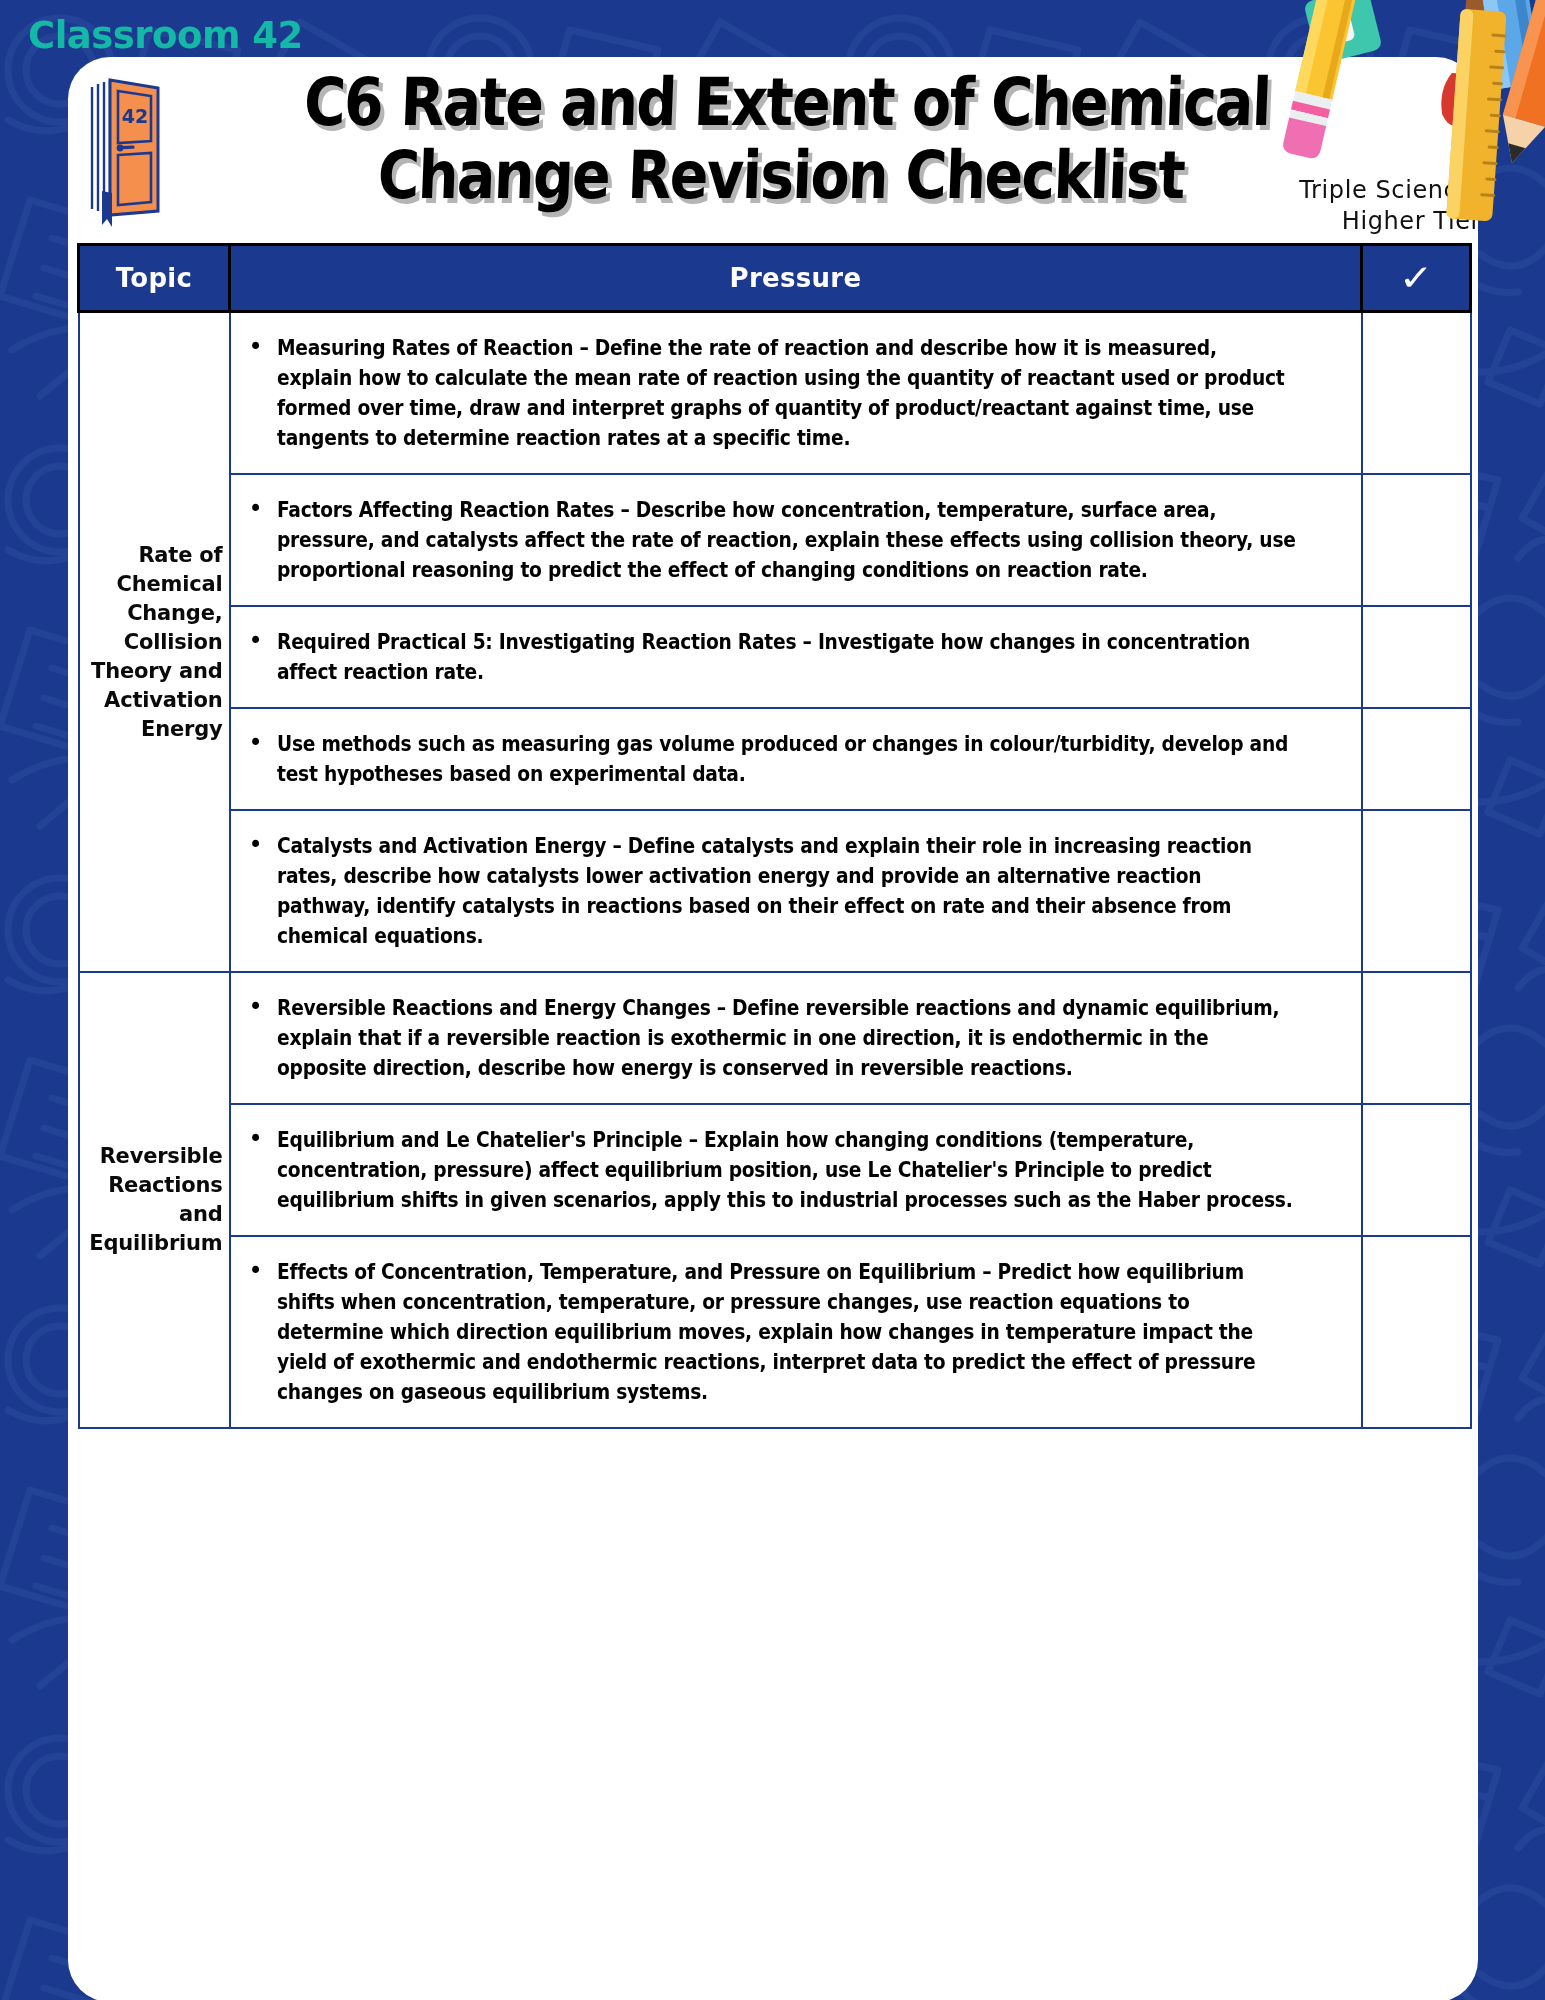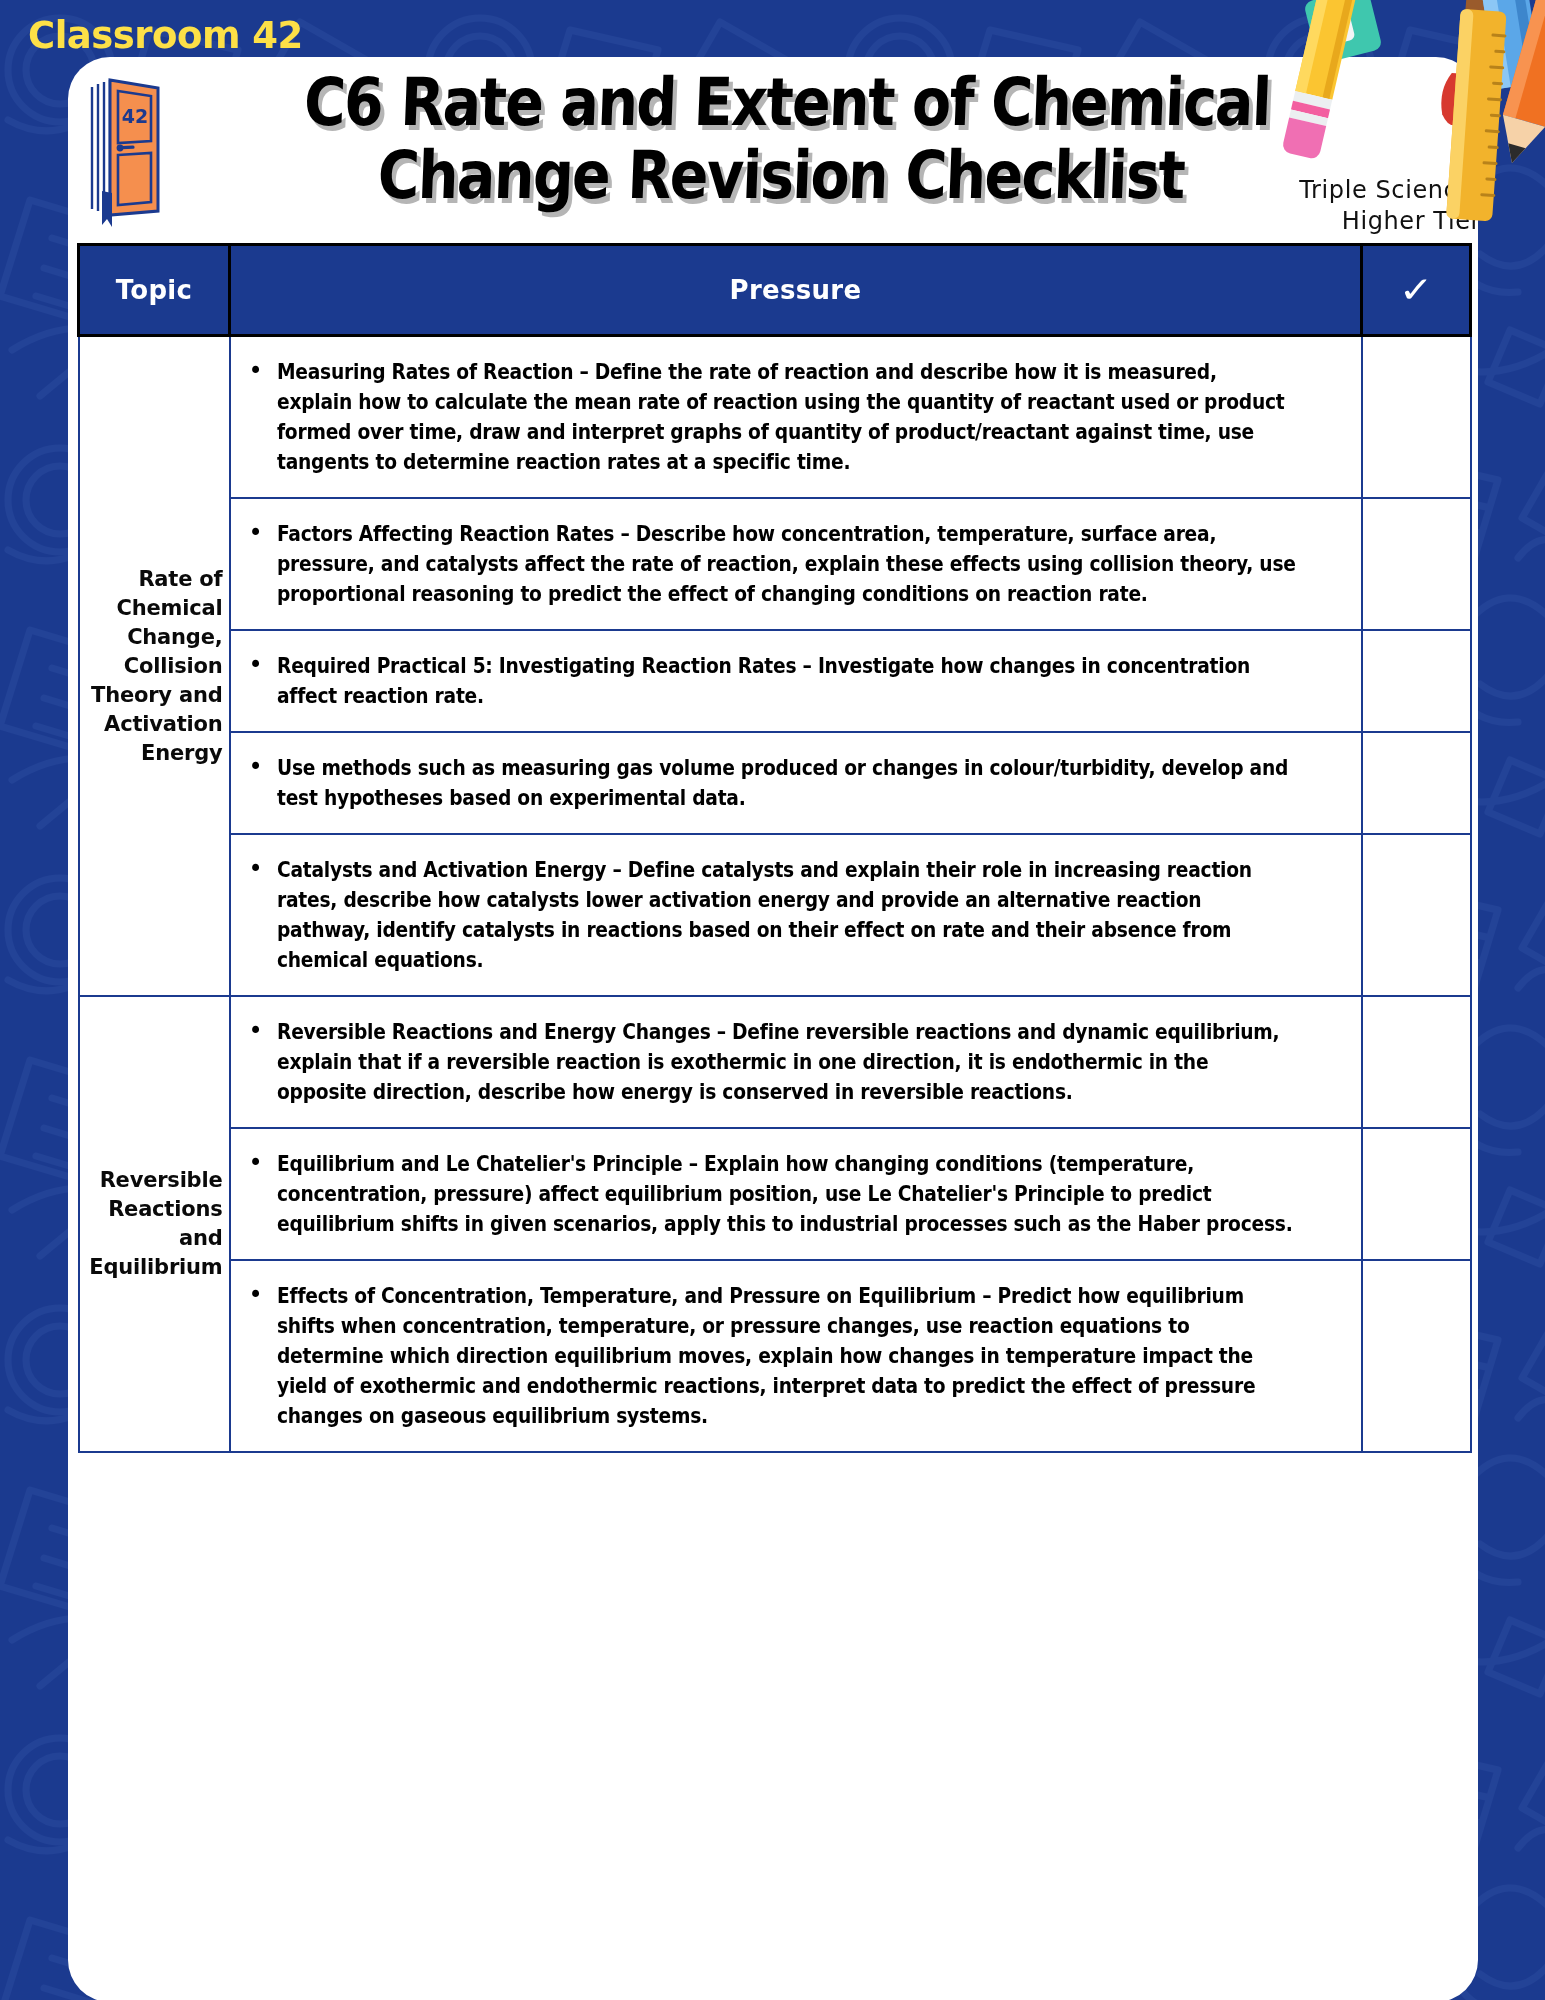--- a/index.html
+++ b/index.html
@@ -27,21 +27,21 @@
   }
 
   
   .brand {
     position:absolute;
     top:14px; left:28px;
     font-family:"DejaVu Sans", sans-serif;
     font-weight:bold;
     font-size:37px;
     letter-spacing:-0.5px;
-    color:#fde047;
+    color:#14b8a6;
     z-index:6;
   }
 
   
   .card {
     position:absolute;
     left:68px; top:57px;
     width:1410px; height:1945px;
     background:#FFFFFF;
     border-radius:42px;
@@ -118,21 +118,21 @@
   }
 
   table.checklist col.c-topic   { width:151px; }
   table.checklist col.c-content { width:1132px; }
   table.checklist col.c-check   { width:109px; }
 
   table.checklist thead th {
     background:#1B3A8F;
     color:#FFFFFF;
     border:3px solid #000000;
-    height:91px;
+    height:67px;
     font-family:"DejaVu Sans", sans-serif;
     font-weight:bold;
     font-size:26px;
     letter-spacing:0.3px;
     vertical-align:middle;
     text-align:center;
     margin-top:44px;
   }
   table.checklist thead th .tick {
     font-size:36px;

